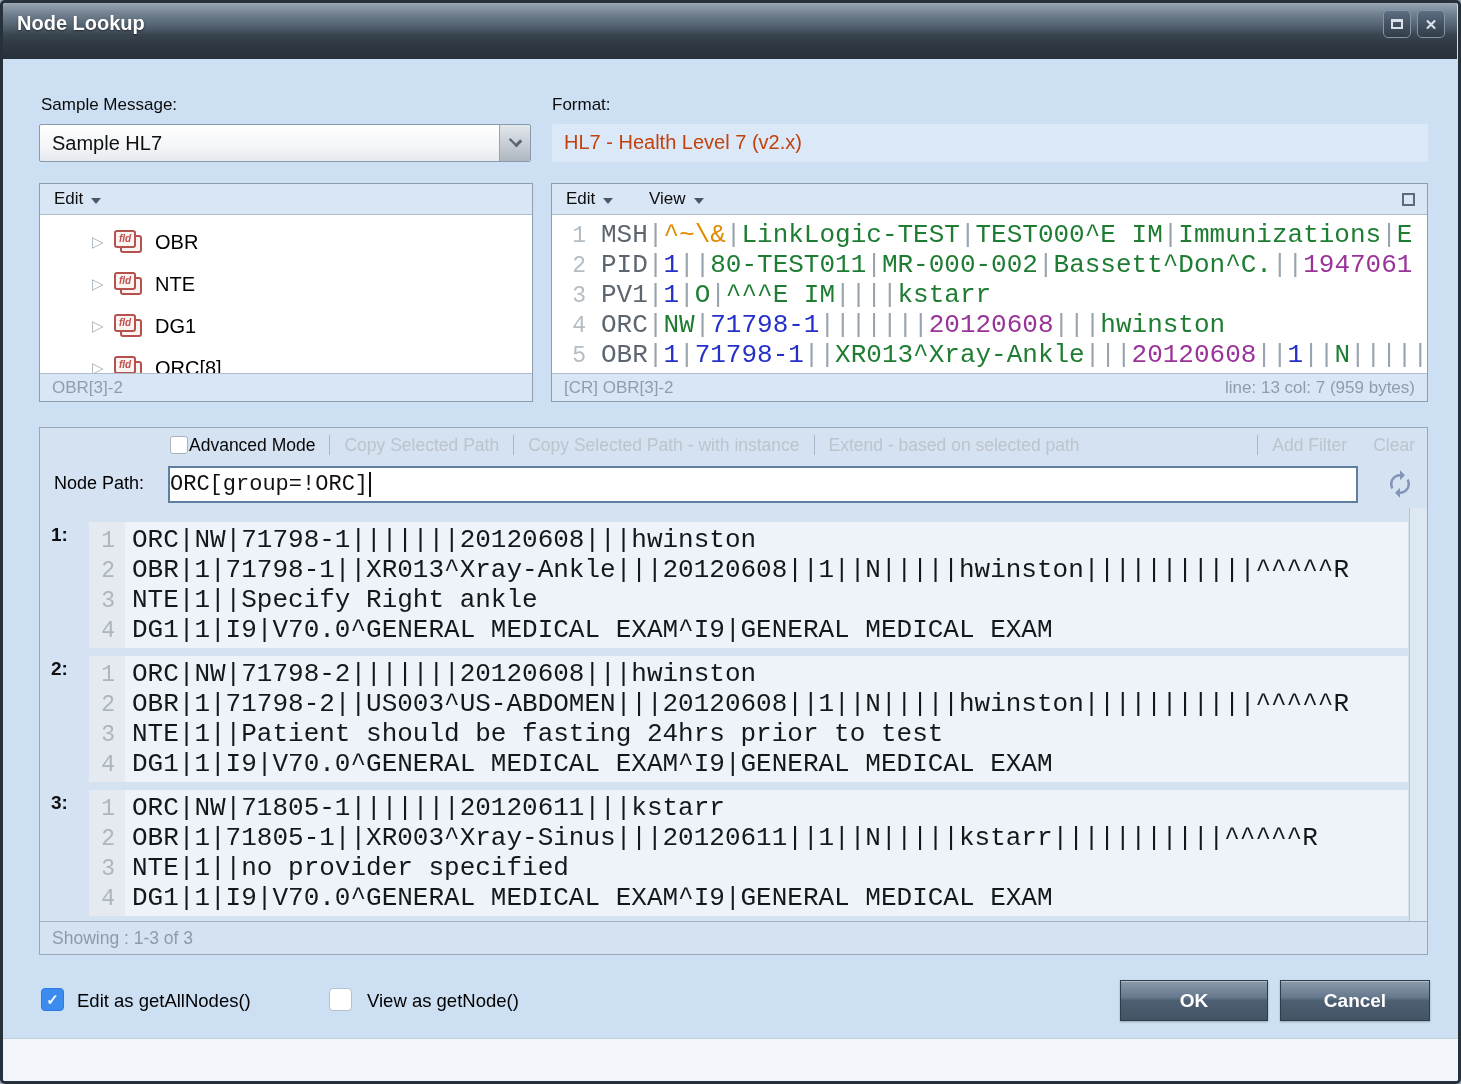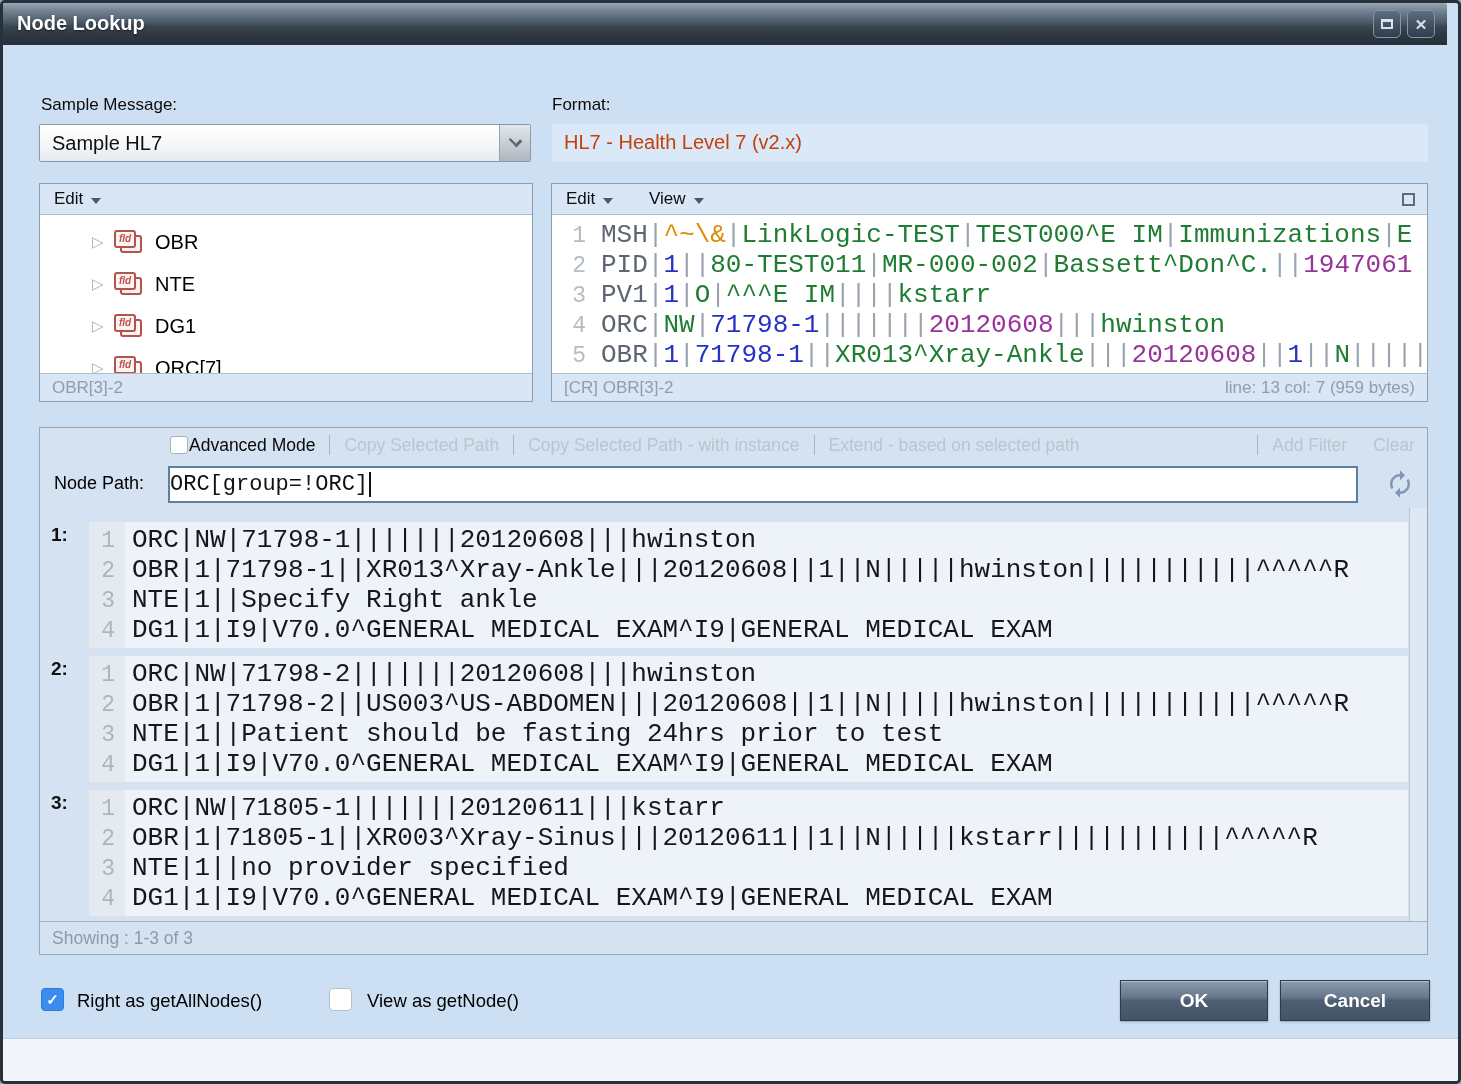--- a/index.html
+++ b/index.html
@@ -4,21 +4,21 @@
 <style>
   html,body{margin:0;padding:0;background:#9aa7b4;}
   *{box-sizing:border-box;}
   .window{
     position:relative;width:1461px;height:1084px;
     background:#cddff2;border:3px solid #27313c;border-radius:5px;
     font-family:"Liberation Sans",sans-serif;overflow:hidden;
   }
   
   .titlebar{
-    position:absolute;left:0;top:0;right:11px;height:42px;
+    position:absolute;left:0;top:0;right:1px;height:56px;
     background:linear-gradient(180deg,#9aa7b4 0%,#70808f 20%,#4c5a68 46%,#39454f 56%,#2e3843 76%,#262f3a 100%);
     border-radius:2px 2px 0 0;
   }
   .title-text{position:absolute;left:14px;top:9px;color:#fff;font-size:20px;font-weight:bold;text-shadow:0 1px 2px rgba(0,0,0,.55);}
   .winbtn{position:absolute;top:7px;width:28px;height:28px;border-radius:5px;
     background:linear-gradient(180deg,#5e6f83 0%,#42505f 55%,#323e4b 100%);
     border:1px solid #8496a8;display:flex;align-items:center;justify-content:center;cursor:pointer;}
   .winbtn.max{right:46px;}
   .winbtn.close{right:12px;}
   .max-glyph{width:12px;height:10px;border:2px solid #d9e1ea;border-top-width:3px;background:transparent;}
@@ -177,21 +177,21 @@
             <span class="card front">fld</span>
           </span>
           <span class="tree-label">DG1</span>
         </div>
         <div class="tree-row">
           <span class="expander">▷</span>
           <span class="fldicon">
             <span class="card back"></span>
             <span class="card front">fld</span>
           </span>
-          <span class="tree-label">ORC[7]</span>
+          <span class="tree-label">ORC[8]</span>
         </div>
       </div>
     <div class="panel-status">
       <span>OBR[3]-2</span>
     </div>
   </div>
 
   <div class="panel msg">
     <div class="panel-header">
       <div class="menu" style="left:14px">
@@ -282,21 +282,21 @@
     <div class="scrolltrack"></div>
 
     <div class="showing-bar">
       <span>Showing : 1-3 of 3</span>
     </div>
   </div>
 
   <div class="bigcb checked" id="cb-all">
     <span>✓</span>
   </div>
-  <div class="cb-label" id="lbl-all">Right as getAllNodes()</div>
+  <div class="cb-label" id="lbl-all">Edit as getAllNodes()</div>
 
   <div class="bigcb unchecked" id="cb-node"></div>
   <div class="cb-label" id="lbl-node">View as getNode()</div>
 
   <div class="btn" id="btn-ok">OK</div>
   <div class="btn" id="btn-cancel">Cancel</div>
 
   <div class="footer"></div>
 </div>
 

